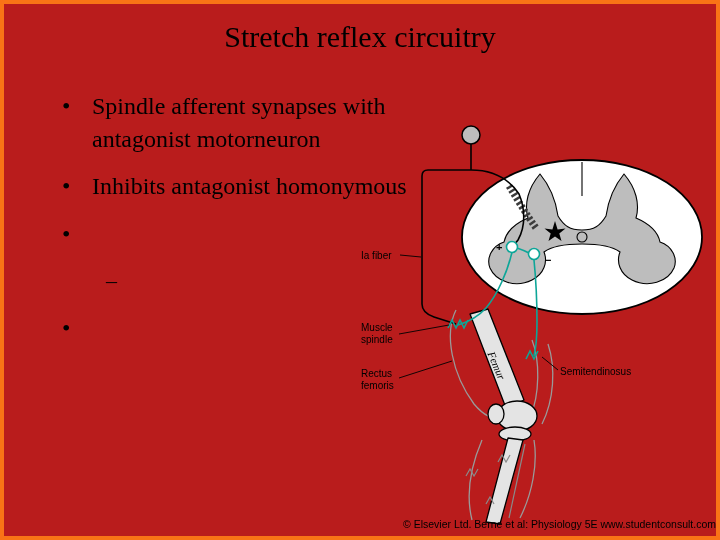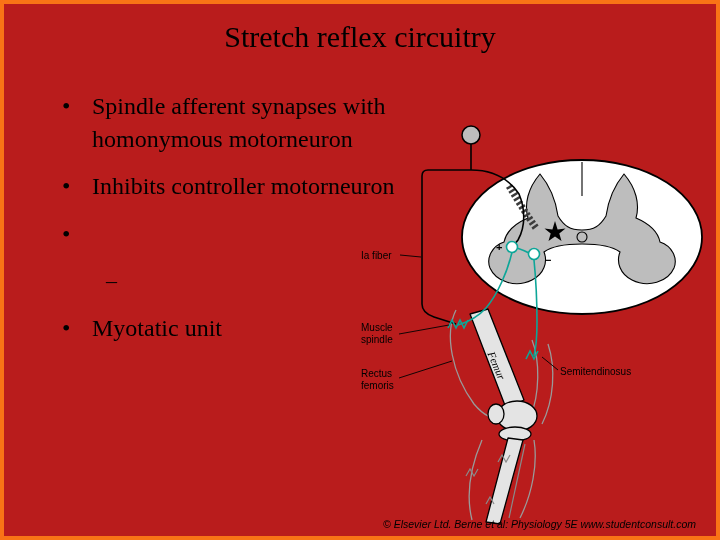--- a/index.html
+++ b/index.html
@@ -11,22 +11,22 @@
   .title {
     position:absolute; top:16px; left:0; width:100%;
     text-align:center; font-size:30px; color:#000;
   }
   .bullets { position:absolute; top:86px; left:58px; width:356px; }
   .bullet-item { display:flex; font-size:24px; line-height:1.36; margin-bottom:15px; color:#000; }
   .bullet-item .marker { flex:0 0 30px; width:30px; }
   .bullet-item.sub { margin-left:44px; font-size:22px; margin-bottom:17px; }
   .bullet-item.sub .marker { flex:0 0 24px; width:24px; }
   .credit {
-    position:absolute; right:20px; bottom:6px;
-    font-family:"Liberation Sans", sans-serif; font-size:10.5px; color:#000;font-style:italic;
+    position:absolute; right:0; bottom:6px;
+    font-family:"Liberation Sans", sans-serif; font-size:10.5px; color:#000;
   }
   .diagram-svg { position:absolute; left:350px; top:105px; }
 
   .gm        { fill:var(--gray-matter,#bdbdbd); stroke:#000; stroke-width:1.1; }
   .cord      { fill:#ffffff; stroke:#000; stroke-width:1.8; }
   .bone      { fill:var(--bone-fill,#e4e4e4); stroke:#000; stroke-width:1.3; stroke-linejoin:round; }
   .blackline { stroke:#000; fill:none; stroke-width:1.6; }
   .thinblack { stroke:#000; fill:none; stroke-width:1.1; }
   .darkstreak{ stroke:#3c3c3c; fill:none; stroke-width:7; stroke-dasharray:2.5 2.2; }
   .nerve     { stroke:var(--nerve-teal,#0da698); fill:none; stroke-width:1.6; }
@@ -41,35 +41,34 @@
 </head>
 <body>
 
 <div class="slide">
 
   <div class="title">Stretch reflex circuitry</div>
 
   <div class="bullets">
     <div class="bullet-item">
       <span class="marker">•</span>
-      <span class="btext">Spindle afferent synapses with homonymous motorneuron</span>
+      <span class="btext">Spindle afferent synapses with antagonist motorneuron</span>
     </div>
     <div class="bullet-item">
       <span class="marker">•</span>
-      <span class="btext">Inhibits controller motorneuron</span>
+      <span class="btext">Inhibits antagonist homonymous</span>
     </div>
     <div class="bullet-item">
       <span class="marker">•</span>
     </div>
     <div class="bullet-item sub">
       <span class="marker">–</span>
     </div>
     <div class="bullet-item">
       <span class="marker">•</span>
-      <span class="btext">Myotatic unit</span>
     </div>
   </div>
 
   <svg class="diagram-svg" width="370" height="420" viewBox="350 105 370 420" xmlns="http://www.w3.org/2000/svg">
 
     <g>
       <path class="muscle" d="M452 306 C 440 330 448 370 470 400 C 480 412 490 416 496 414"></path>
       <path class="muscle" d="M528 336 C 536 356 536 390 526 414 M544 340 C 552 364 550 396 538 420"></path>
       <path class="bone" d="M466 310 L 484 305 L 520 396 L 502 404 Z"></path>
       <ellipse class="bone" cx="513" cy="412" rx="20" ry="15"></ellipse>

